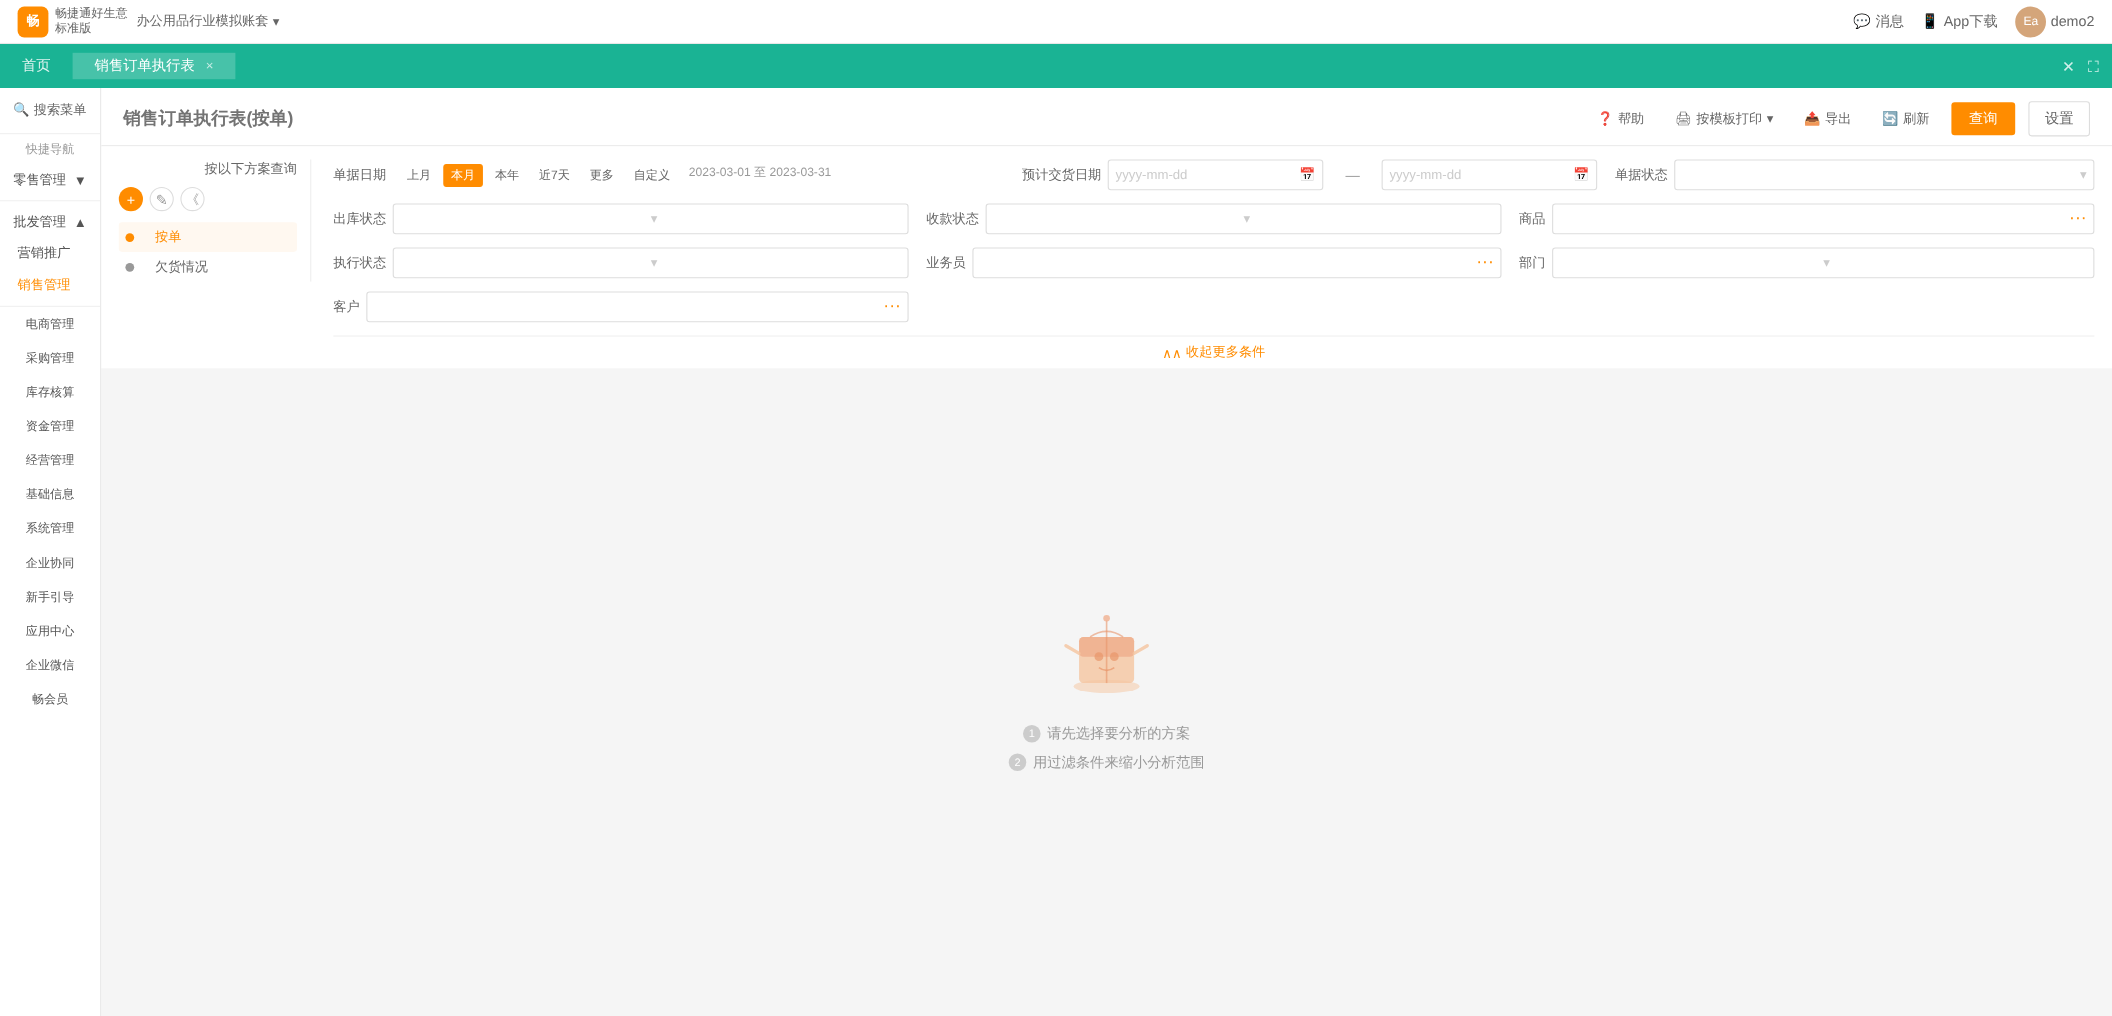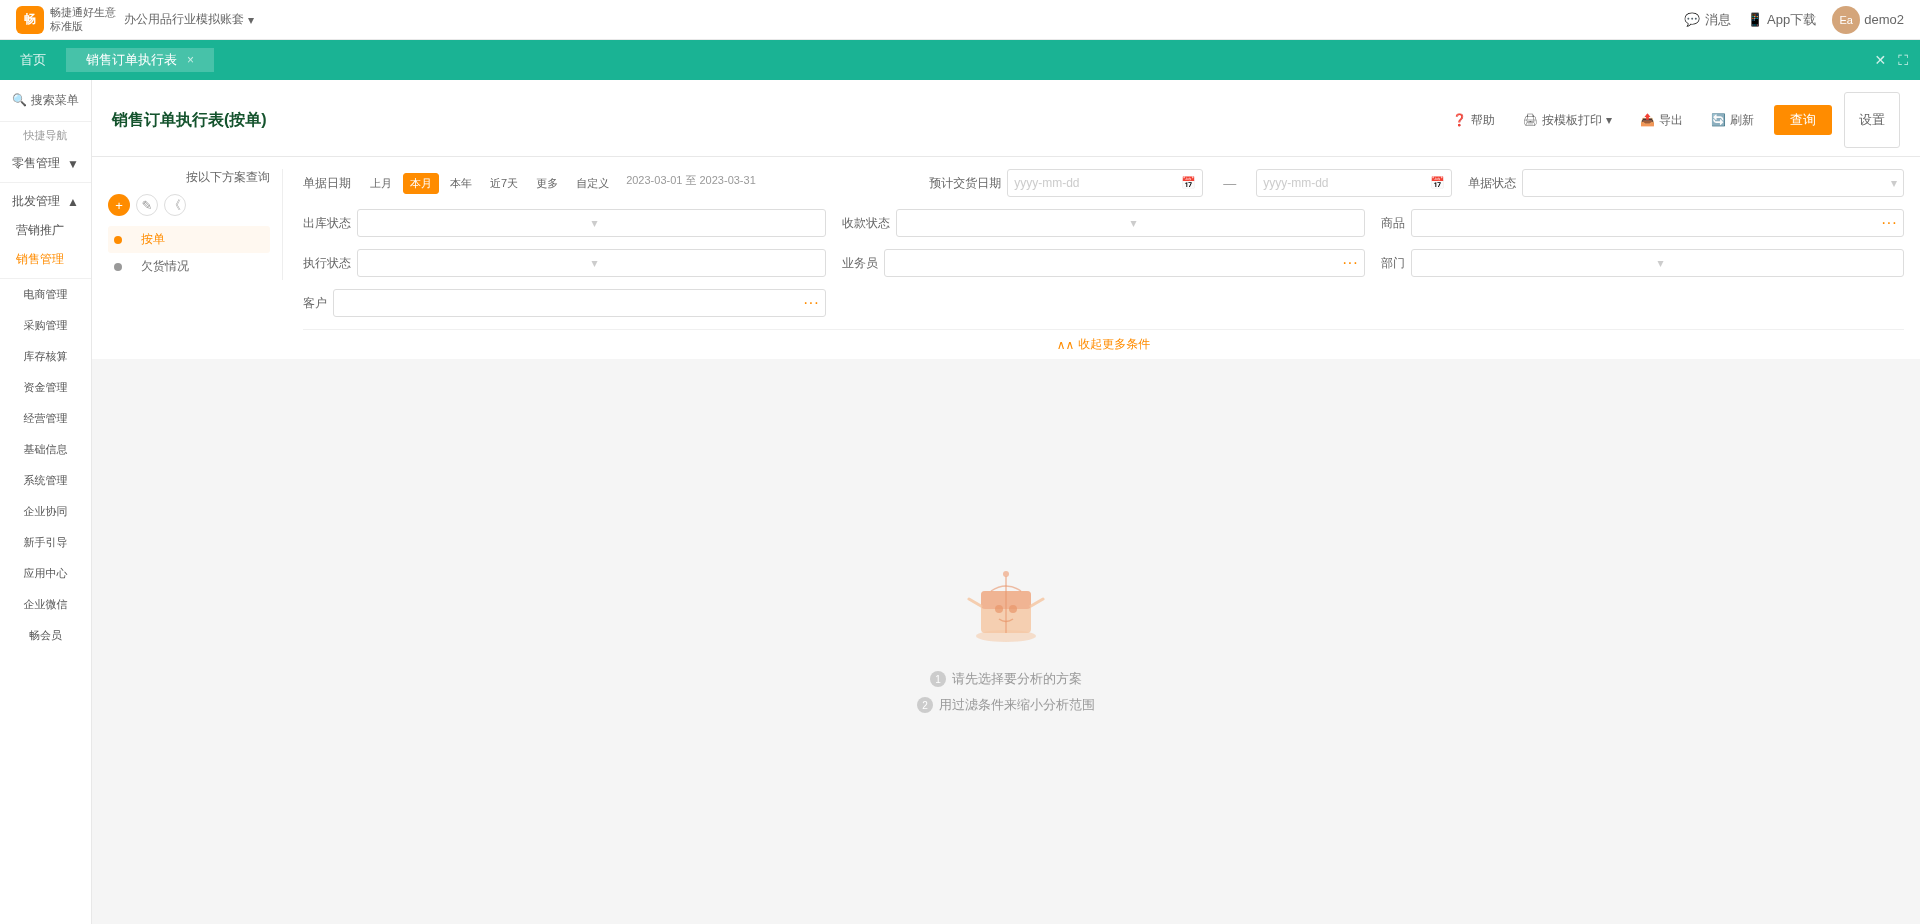--- a/index.html
+++ b/index.html
@@ -33,25 +33,25 @@
     .sidebar-search-text { font-size: 12px; color: #666; text-align: center; cursor: pointer; padding: 4px; }
     .sidebar-item { display: flex; align-items: center; justify-content: flex-end; padding: 8px 4px; cursor: pointer; color: #555; font-size: 12px; flex-direction: column; gap: 2px; }
     .sidebar-item-label { font-size: 11px; }
     .sidebar-section { border-bottom: 1px solid #f0f0f0; padding: 4px 0; }
     .sidebar-section-title { display: flex; align-items: center; justify-content: space-between; padding: 6px 12px; cursor: pointer; color: #555; font-size: 12px; }
     .sidebar-menu-item { padding: 6px 16px; cursor: pointer; font-size: 12px; color: #555; }
 
     
     .page-area { flex: 1; display: flex; flex-direction: column; overflow: hidden; }
     .page-header { background: #fff; padding: 12px 20px 8px; border-bottom: 1px solid #e8e8e8; display: flex; align-items: center; justify-content: space-between; }
-    .page-title { font-size: 16px; font-weight: 600; color: #14532d; }
+    .page-title { font-size: 16px; font-weight: 600; color: #737373; }
     .page-header-actions { display: flex; align-items: center; gap: 12px; }
     .action-btn { display: flex; align-items: center; gap: 4px; color: #666; font-size: 12px; cursor: pointer; padding: 4px 8px; border-radius: 3px; }
     .action-btn-orange { background: #ff8c00; color: #fff; border: none; padding: 6px 16px; border-radius: 3px; cursor: pointer; font-size: 13px; }
-    .action-btn-outline { border: 1px solid #ddd; background: #fff; color: #666; padding: 18px 14px; border-radius: 3px; cursor: pointer; font-size: 13px; }
+    .action-btn-outline { border: 1px solid #ddd; background: #fff; color: #666; padding: 6px 14px; border-radius: 3px; cursor: pointer; font-size: 13px; }
     .filter-date-sep { color: #999; }
 
     .date-quick-btns { display: flex; align-items: center; gap: 4px; margin-left: 6px; }
     .date-quick-btn { padding: 2px 6px; border-radius: 3px; font-size: 11px; cursor: pointer; color: #666; border: 1px solid transparent; }
     .date-quick-btn.active { background: #ff8c00; color: #fff; border-color: #ff8c00; }
     .date-range-text { font-size: 11px; color: #999; margin-left: 6px; }
 
     .collapse-bar { display: flex; align-items: center; justify-content: center; padding: 6px 0; border-top: 1px solid #f0f0f0; margin-top: 4px; }
     .collapse-btn { display: flex; align-items: center; gap: 4px; color: #ff8c00; font-size: 12px; cursor: pointer; }
 

